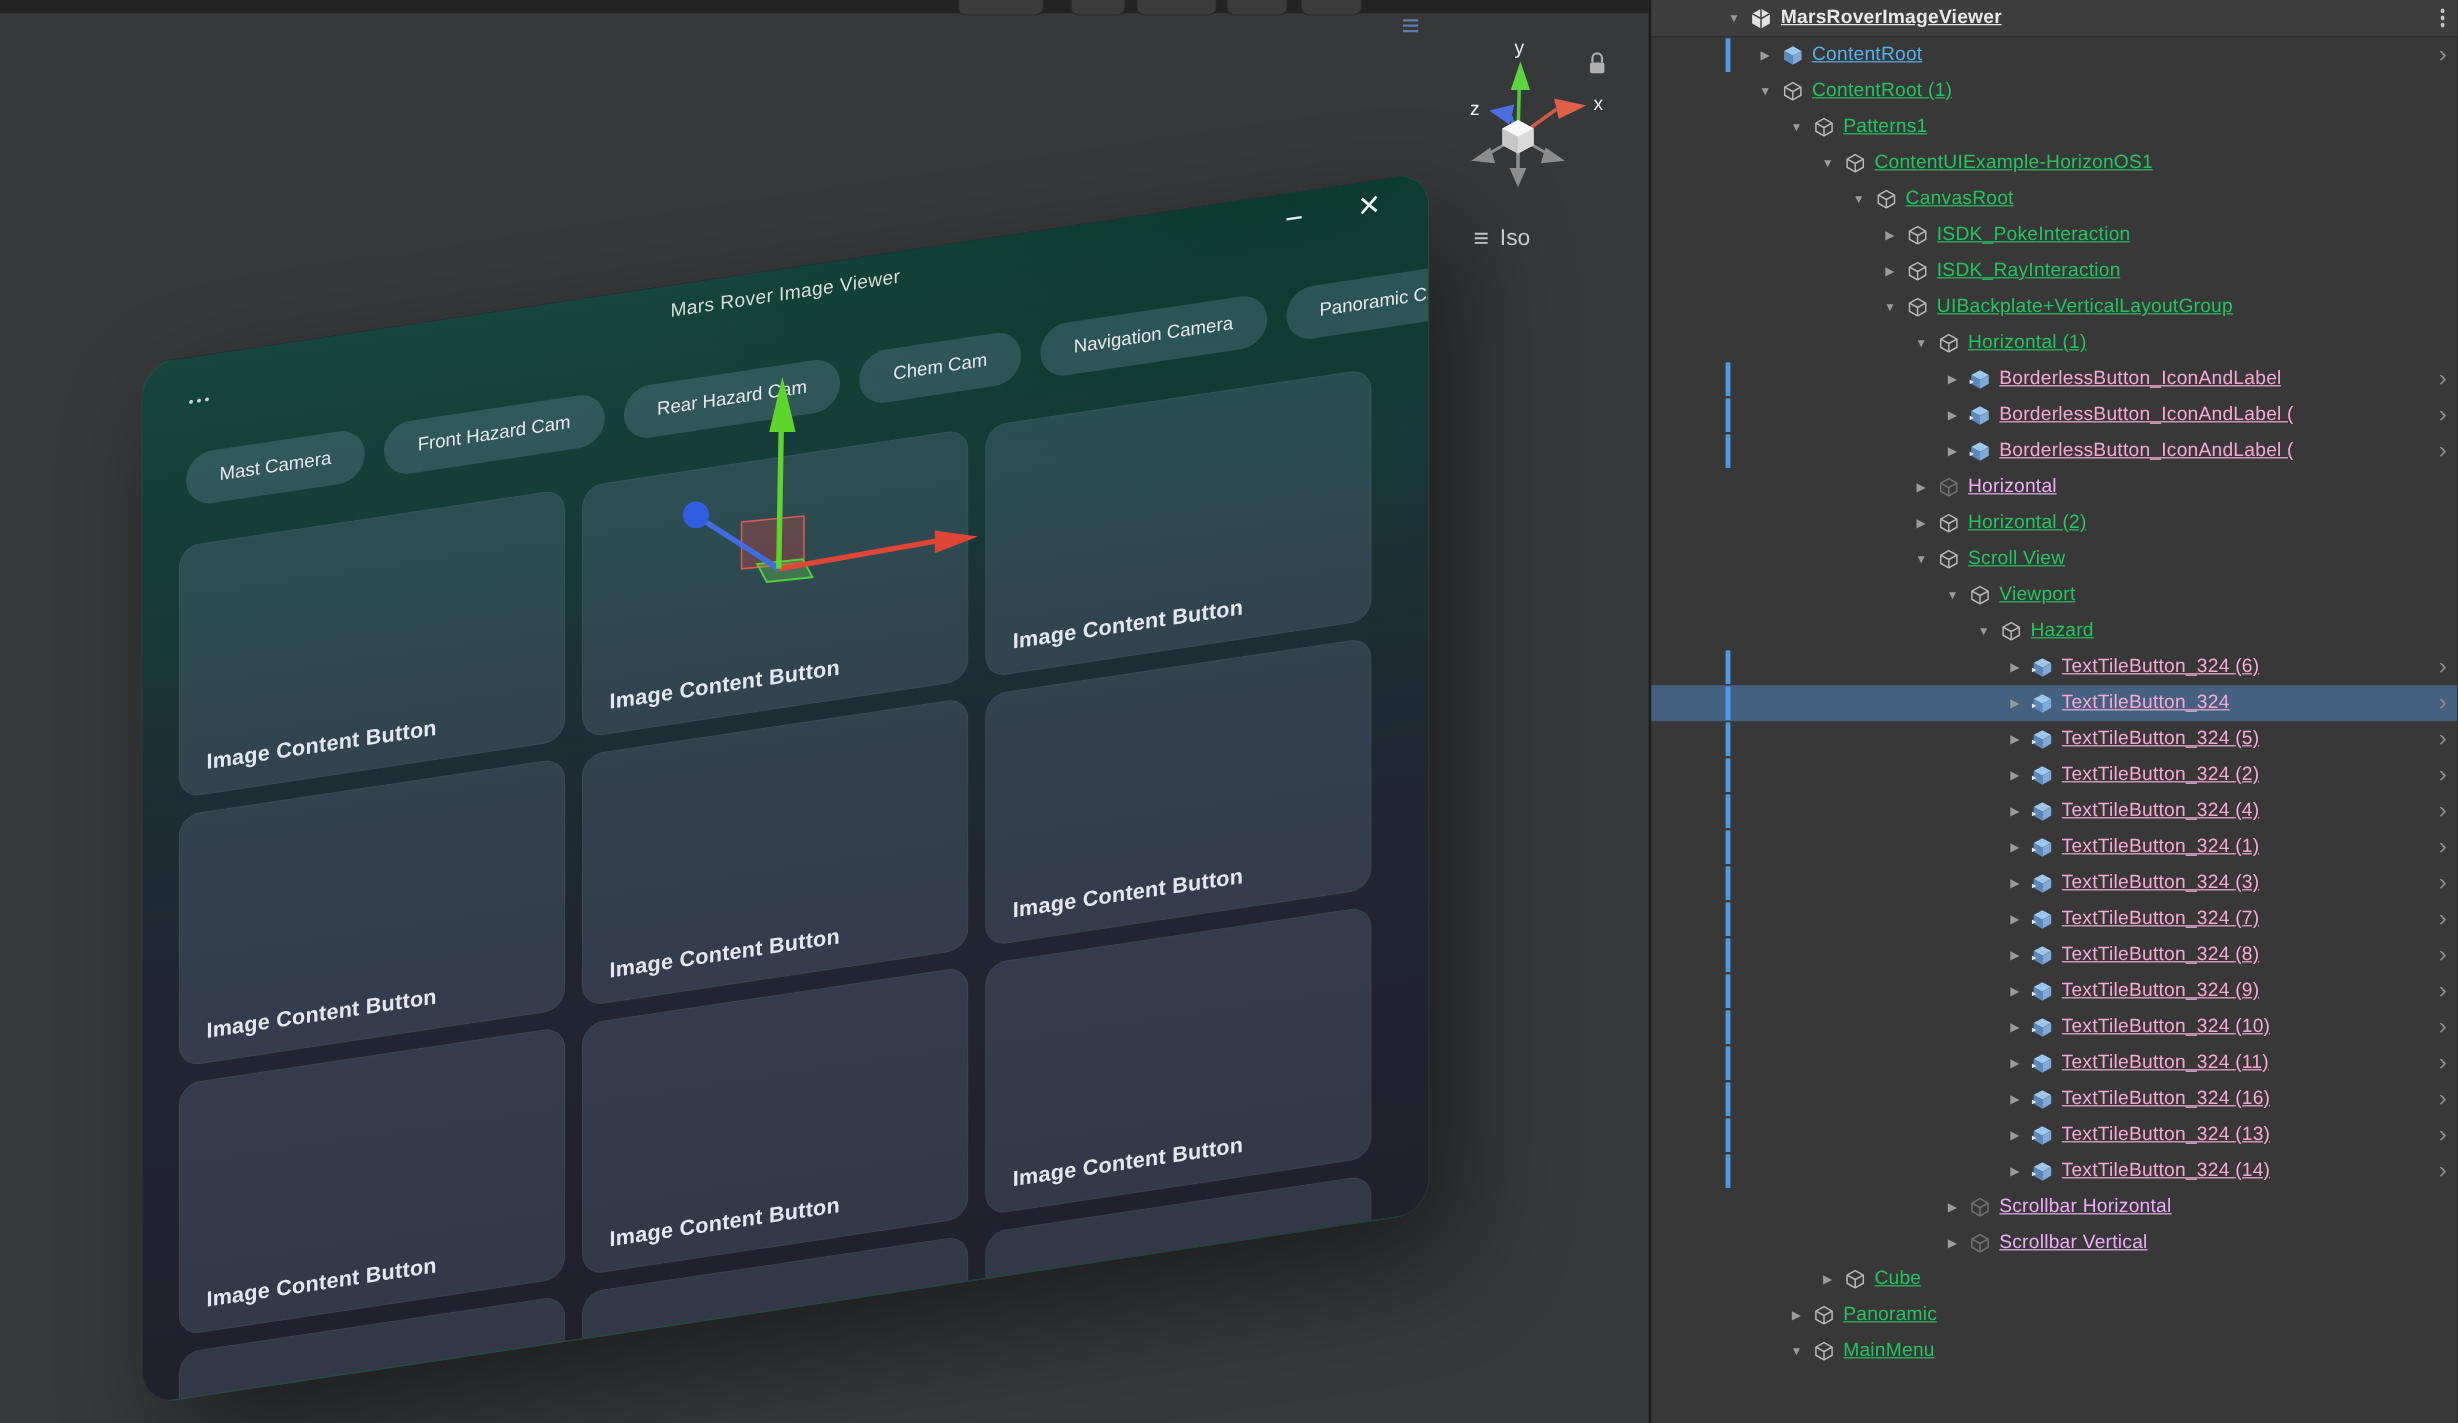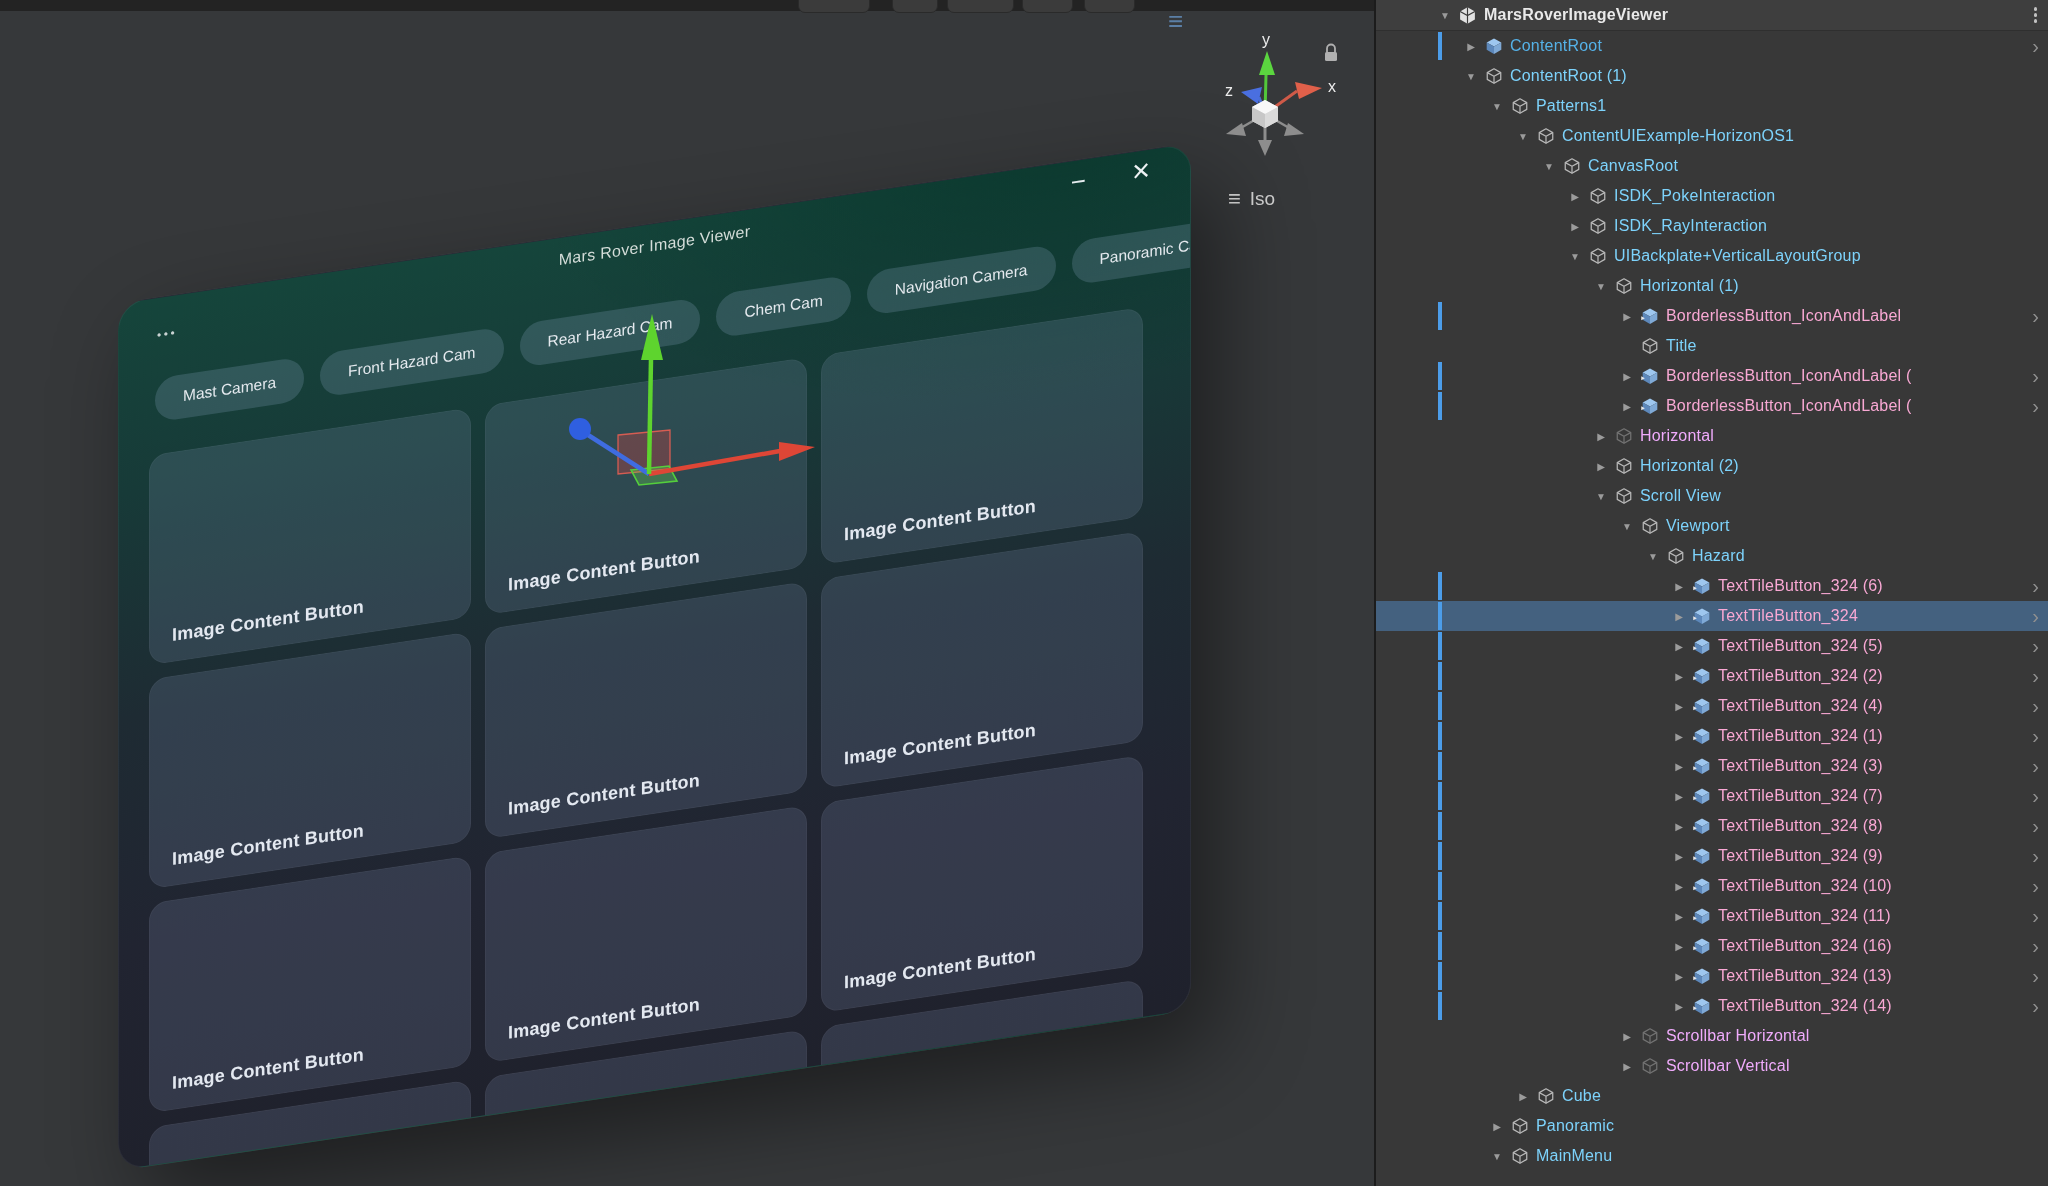--- a/index.html
+++ b/index.html
@@ -47,23 +47,23 @@
   
   #hierarchy{position:absolute;left:1374px;top:0;width:674px;height:1186px;background:#383838;
              border-left:2px solid #1c1c1c;box-sizing:border-box;overflow:hidden;}
   #h-header{height:30px;background:#3e3e3e;border-bottom:1px solid #2f2f2f;display:flex;align-items:center;}
   .h-row{position:relative;height:30px;display:flex;align-items:center;font-size:16px;color:#cccccc;}
   .h-row.selected{background:#44617f;}
   .indent{flex:0 0 auto;height:1px;}
   .fold{flex:0 0 auto;width:22px;text-align:center;font-size:10px;color:#9b9b9b;}
   .h-icon{flex:0 0 auto;width:23px;height:19px;display:flex;align-items:center;justify-content:center;}
   .h-icon.dim{opacity:.45;}
-  .h-label{margin-left:5px;white-space:nowrap;overflow:hidden;letter-spacing:.2px;}
+  .h-label{margin-left:5px;white-space:nowrap;overflow:hidden;letter-spacing:.2px;text-decoration:underline;}
   .h-label.header{color:#e9e9e9;font-weight:bold;}
-  .h-label.normal{color:#7dd3fc;}
+  .h-label.normal{color:#22c55e;}
   .h-label.prefab{color:#f9a8d4;}
   .h-label.prefab-bright{color:#55b2e8;}
   .h-label.disabled{color:#f0abfc;}
   .h-chevron{margin-left:auto;margin-right:9px;color:#909090;font-size:20px;line-height:1;}
   .override-bar{position:absolute;left:62px;top:1px;bottom:1px;width:4px;background:#4c9de9;}
   .kebab{display:flex;flex-direction:column;gap:2.5px;margin-left:auto;margin-right:11px;}
   .kebab i{width:3.5px;height:3.5px;border-radius:50%;background:#c2c2c2;}
 </style>
 </head>
 <body>
@@ -303,31 +303,20 @@
               <polygon points="8,1.3 14.5,4.9 8,8.4 1.5,4.9" fill="#9ec7ef"></polygon>
               <polygon points="1.5,4.9 8,8.4 8,15 1.5,11.4" fill="#5d88bb"></polygon>
               <polygon points="14.5,4.9 8,8.4 8,15 14.5,11.4" fill="#7fa9d6"></polygon>
               <polygon points="0.2,8.2 3.4,10 0.2,11.8" fill="#e9e9e9"></polygon>
             </svg>
           </span>
           <span class="h-label prefab">BorderlessButton_IconAndLabel</span>
           <span class="h-chevron">›</span>
         </div>
         <div class="h-row">
-          <span class="indent" style="width: 240px;"></span>
-          <span class="fold"></span>
-          <span class="h-icon">
-            <svg width="18" height="18" viewBox="0 0 16 16">
-              <path d="M8 1.6 14 5v6L8 14.4 2 11V5Z" fill="none" stroke="#b9b9b9" stroke-width="1.1" stroke-linejoin="round"></path>
-              <path d="M2 5l6 3.2L14 5M8 8.2v6.2" fill="none" stroke="#b9b9b9" stroke-width="1.1" stroke-linejoin="round"></path>
-            </svg>
-          </span>
-          <span class="h-label normal">Title</span>
-        </div>
-        <div class="h-row">
           <span class="override-bar"></span>
           <span class="indent" style="width: 240px;"></span>
           <span class="fold">▶</span>
           <span class="h-icon">
             <svg width="18" height="18" viewBox="0 0 16 16">
               <polygon points="8,1.3 14.5,4.9 8,8.4 1.5,4.9" fill="#9ec7ef"></polygon>
               <polygon points="1.5,4.9 8,8.4 8,15 1.5,11.4" fill="#5d88bb"></polygon>
               <polygon points="14.5,4.9 8,8.4 8,15 14.5,11.4" fill="#7fa9d6"></polygon>
               <polygon points="0.2,8.2 3.4,10 0.2,11.8" fill="#e9e9e9"></polygon>
             </svg>

